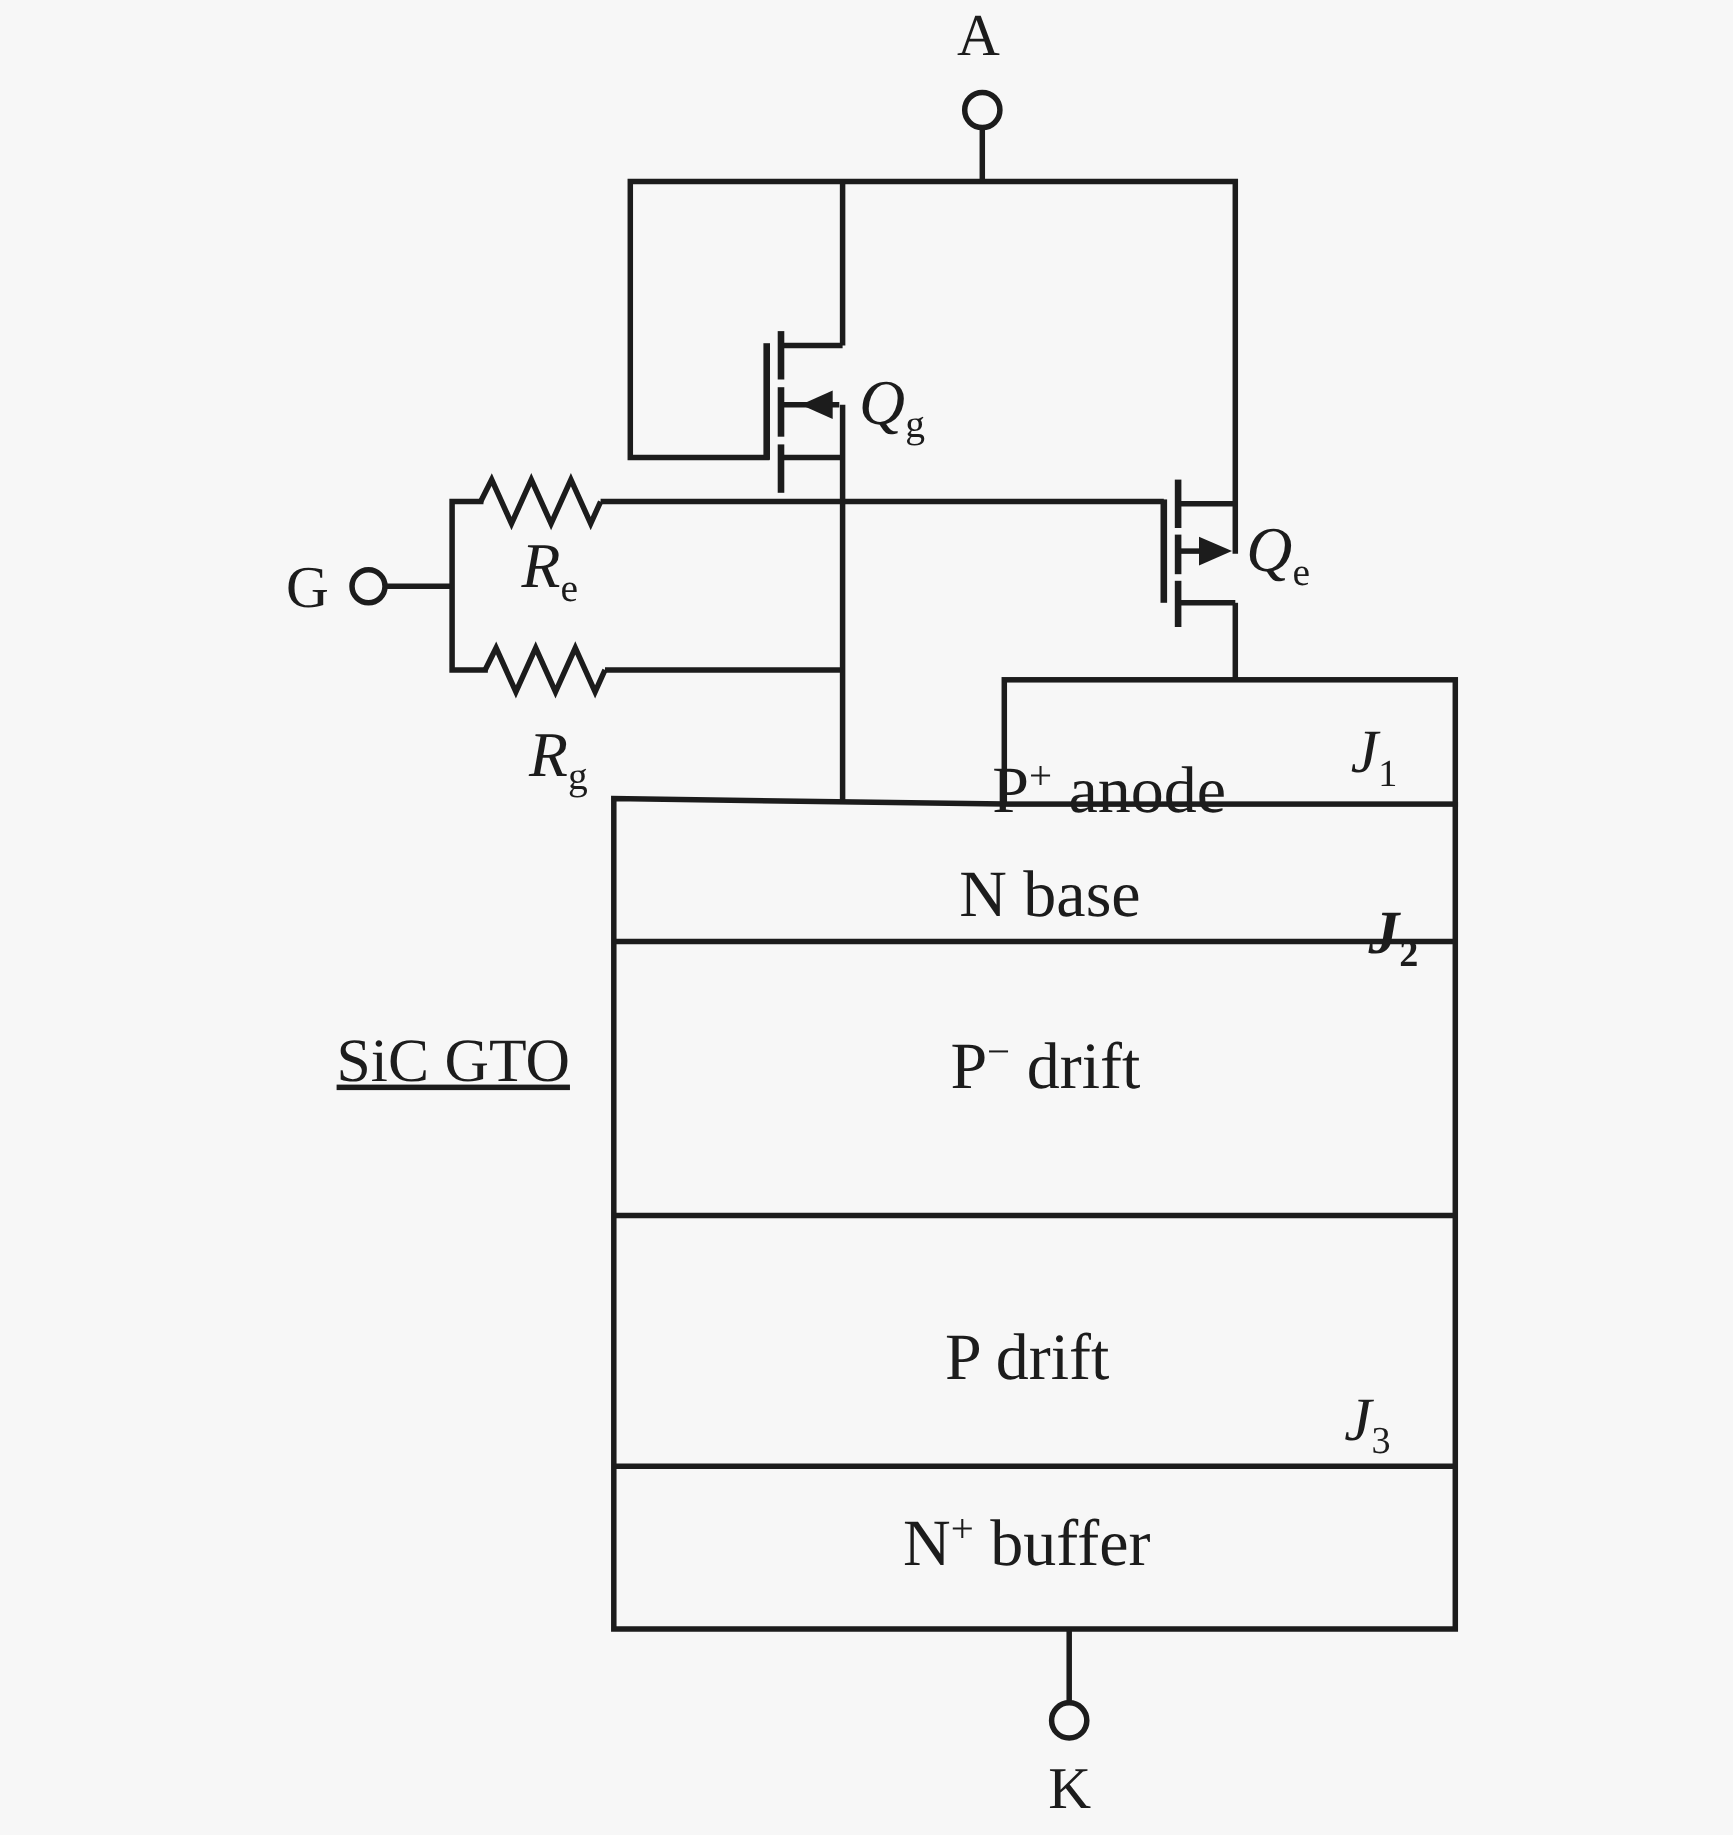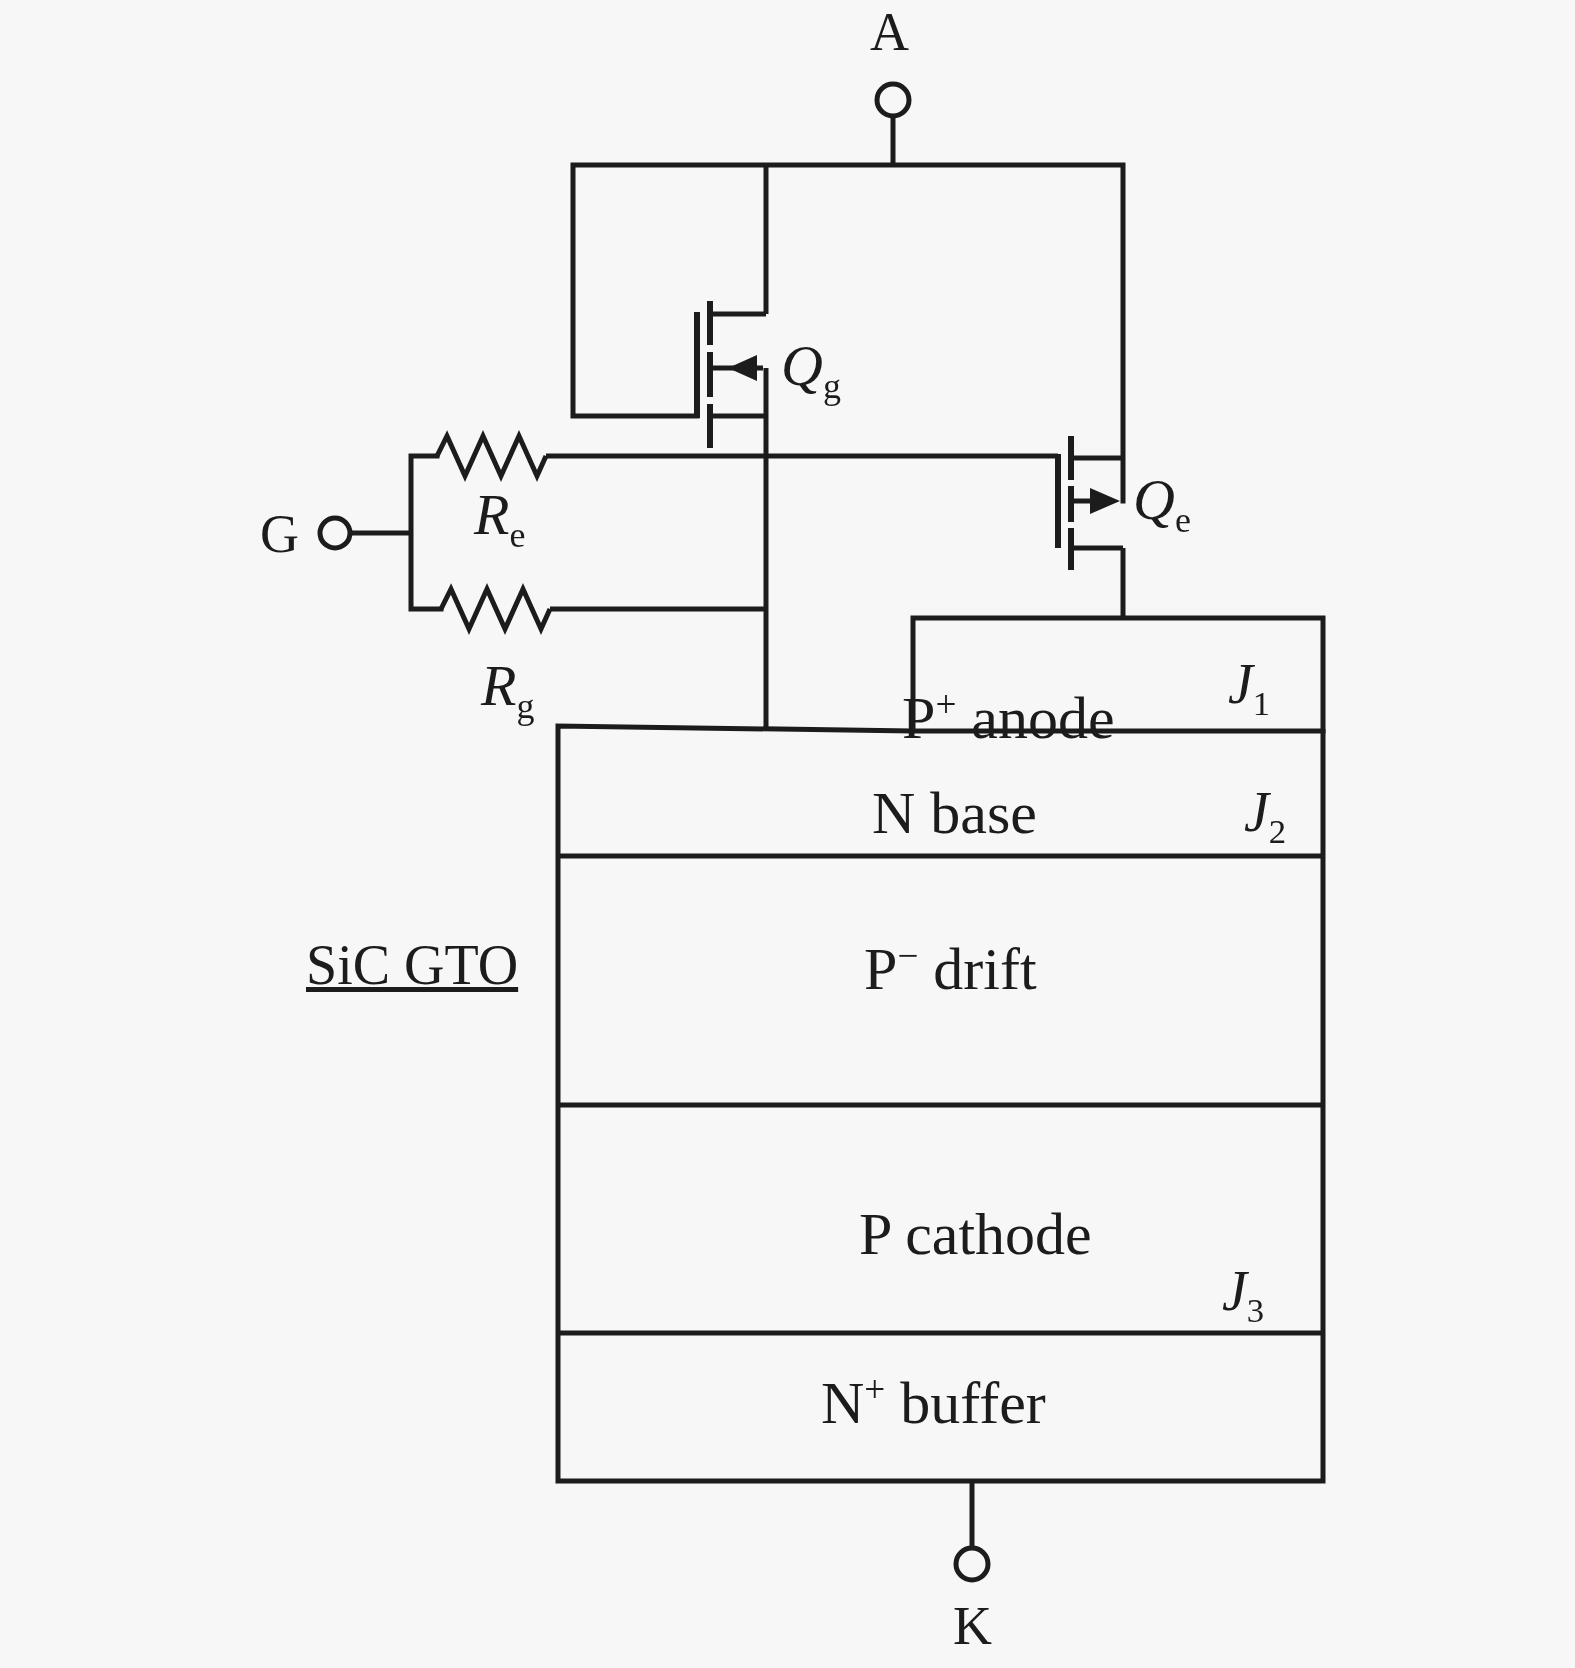--- a/index.html
+++ b/index.html
@@ -98,28 +98,28 @@
 
   <div class="lbl device" style="left:306px;top:937px;">SiC GTO</div>
 
   <div class="lbl layer" style="left:902px;top:656px;margin-top:32px;">
     <span>P</span><sup>+</sup><span> anode</span>
   </div>
   <div class="lbl layer" style="left:872px;top:783px;">N base</div>
   <div class="lbl layer" style="left:864px;top:939px;">
     <span>P</span><sup>−</sup><span> drift</span>
   </div>
-  <div class="lbl layer" style="left:859px;top:1204px;">P cathode</div>
+  <div class="lbl layer" style="left:859px;top:1204px;">P drift</div>
   <div class="lbl layer" style="left:821px;top:1373px;">
     <span>N</span><sup>+</sup><span> buffer</span>
   </div>
 
   <div class="lbl jct" style="left:1228px;top:656px;">
     <span class="it">J</span><sub>1</sub>
   </div>
-  <div class="lbl jct" style="left:1244px;top:784px;">
+  <div class="lbl jct" style="left:1244px;top:820px;font-weight:bold;">
     <span class="it">J</span><sub>2</sub>
   </div>
   <div class="lbl jct" style="left:1222px;top:1263px;">
     <span class="it">J</span><sub>3</sub>
   </div>
 
 </div>
 
 </body></html>

